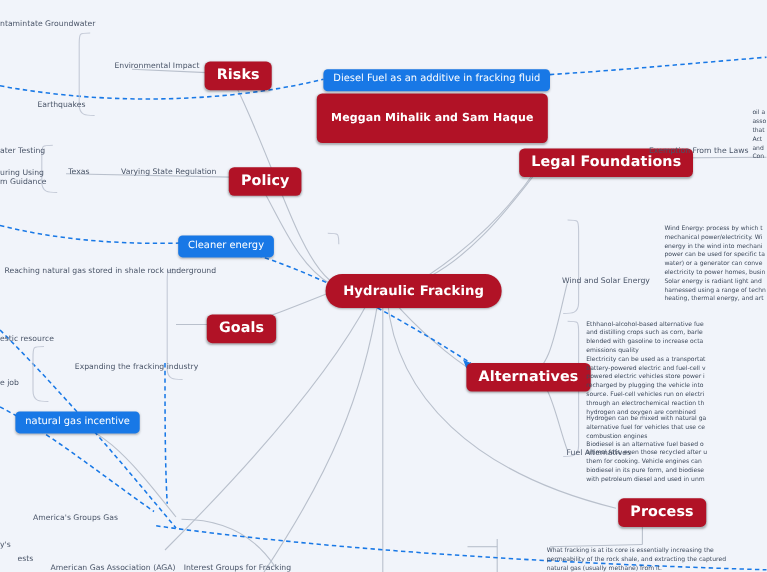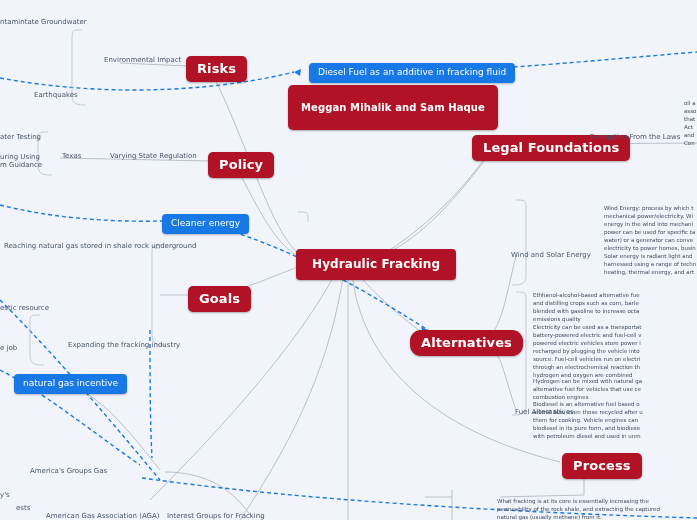--- a/index.html
+++ b/index.html
@@ -26,21 +26,21 @@
     font-weight:bold;
     font-size:13px;
     padding:6px 11px;
     border-radius:5px;
     box-shadow:0 1px 2px rgba(0,0,0,.30);
     letter-spacing:.1px;
   }
   .topic.central{
     font-size:12px;
     padding:9px 16px;
-    border-radius:4px;
+    border-radius:15px;
   }
   .topic.author{
     font-size:10px;
     padding:17px 13px;
   }
   
   .tag{
     background:#1878e6;
     color:#ffffff;
     font-size:9px;
@@ -130,40 +130,40 @@
   </svg>
 
   <div class="node topic central" style="left:296px;top:249px;">Hydraulic Fracking</div>
 
   <div class="node topic author" style="left:288px;top:85px;">Meggan Mihalik and Sam Haque</div>
 
   <div class="node topic" style="left:186px;top:56px;">Risks</div>
   <div class="node topic" style="left:208px;top:152px;">Policy</div>
   <div class="node topic" style="left:188px;top:286px;">Goals</div>
   <div class="node topic" style="left:472px;top:135px;">Legal Foundations</div>
-  <div class="node topic" style="left:410px;top:330px;border-radius:11px;">Alternatives</div>
+  <div class="node topic" style="left:424px;top:330px;">Alternatives</div>
   <div class="node topic" style="left:562px;top:453px;">Process</div>
 
-  <div class="node tag" style="left:309px;top:63px;">Diesel Fuel as an additive  in fracking fluid</div>
+  <div class="node tag" style="left:294px;top:63px;">Diesel Fuel as an additive  in fracking fluid</div>
   <div class="node tag" style="left:162px;top:214px;">Cleaner energy</div>
   <div class="node tag" style="left:14px;top:374px;">natural gas incentive</div>
 
   <div class="node lbl" style="left:104px;top:57px;">Environmental Impact</div>
   <div class="node lbl" style="left:0px;top:19px;">ntamintate Groundwater</div>
   <div class="node lbl" style="left:34px;top:92px;">Earthquakes</div>
 
   <div class="node lbl" style="left:0px;top:134px;">ater Testing</div>
   <div class="node lbl w" style="left:0px;top:154px;width:44px;">uring Using
 m Guidance</div>
   <div class="node lbl" style="left:62px;top:153px;">Texas</div>
   <div class="node lbl" style="left:110px;top:153px;">Varying State Regulation</div>
 
   <div class="node lbl" style="left:4px;top:243px;">Reaching natural gas stored in shale rock underground</div>
   <div class="node lbl" style="left:0px;top:305px;">estic resource</div>
-  <div class="node lbl" style="left:68px;top:330px;margin-top:12px;">Expanding the fracking industry</div>
+  <div class="node lbl" style="left:68px;top:330px;">Expanding the fracking industry</div>
   <div class="node lbl" style="left:0px;top:345px;">e job</div>
 
   <div class="node lbl" style="left:590px;top:134px;">Exemption From the Laws</div>
 
   <div class="node lbl" style="left:511px;top:252px;">Wind and Solar Energy</div>
   <div class="node lbl" style="left:515px;top:409px;">Fuel Alternatives</div>
 
   <div class="node lbl" style="left:30px;top:468px;">America's Groups Gas</div>
   <div class="node lbl" style="left:46px;top:513px;">American Gas Association (AGA)</div>
   <div class="node lbl" style="left:167px;top:513px;">Interest Groups for Fracking</div>

